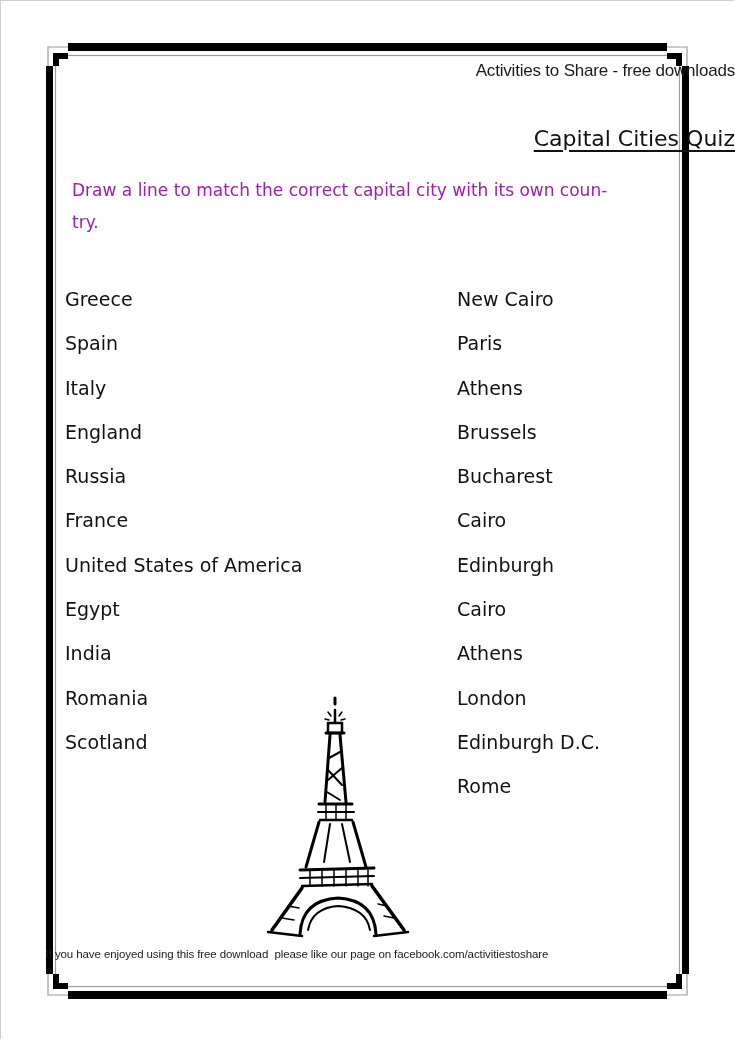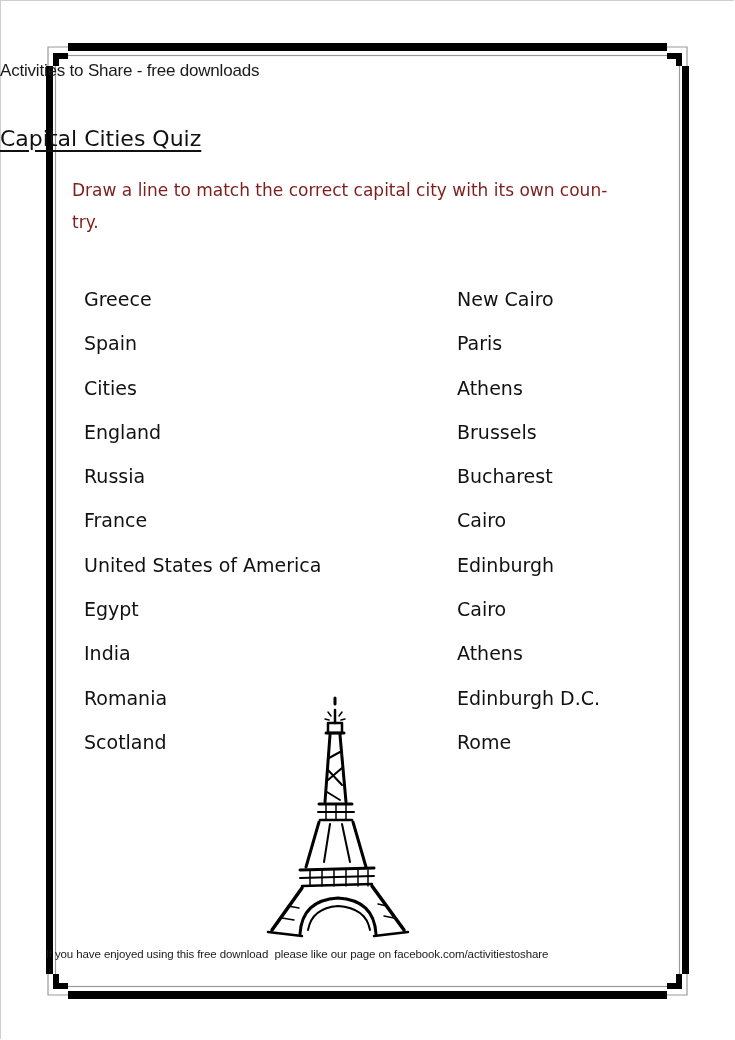--- a/index.html
+++ b/index.html
@@ -26,66 +26,66 @@
     
     .frame-svg {
       position: absolute;
       left: 0; top: 0;
       width: 735px; height: 1040px;
     }
     .header-text {
       position: absolute;
       left: 0; width: 735px;
       top: 61px;
-      text-align: left;
+      text-align: right;
       font-family: "Liberation Sans", sans-serif;
       font-size: 17px;
       letter-spacing: -0.2px;
       color: #1a1a1a;
     }
     .title {
       position: absolute;
       left: 0; width: 735px;
       top: 126px;
-      text-align: left;
+      text-align: right;
       font-family: "DejaVu Sans", sans-serif;
       font-size: 22px;
       color: #111;
     }
     .title span {
       text-decoration: underline;
       text-underline-offset: 4px;
       text-decoration-thickness: 2px;
     }
     .instructions {
       position: absolute;
       left: 72px;
       top: 174px;
       width: 600px;
       font-family: "DejaVu Sans", sans-serif;
       font-size: 17px;
       line-height: 32px;
-      color: #7f1d1d;
+      color: #a21caf;
     }
     .col {
       position: absolute;
       top: 284px;
       margin: 0;
       padding: 0;
       list-style: none;
       font-family: "DejaVu Sans", sans-serif;
       font-size: 19px;
       color: #111;
     }
     .col li {
       height: 44.3px;
       line-height: 30px;
       white-space: nowrap;
     }
-    .col-left { left: 84px; }
+    .col-left { left: 65px; }
     .col-right { left: 457px; }
     .tower {
       position: absolute;
       left: 262px;
       top: 690px;
       width: 170px;
       height: 250px;
     }
     .footer {
       position: absolute;
@@ -141,41 +141,42 @@
 <div class="header-text">Activities to Share - free downloads</div>
 
 <div class="title"><span>Capital Cities Quiz</span></div>
 
 <div class="instructions" style="white-space: pre-line;">Draw a line to match the correct capital city with its own coun-
 try.</div>
 
 <ul class="col col-left">
   <li>Greece</li>
   <li>Spain</li>
-  <li>Cities</li>
+  <li>Italy</li>
   <li>England</li>
   <li>Russia</li>
   <li>France</li>
   <li>United States of America</li>
   <li>Egypt</li>
   <li>India</li>
   <li>Romania</li>
   <li>Scotland</li>
 </ul>
 
 <ul class="col col-right">
   <li>New Cairo</li>
   <li>Paris</li>
   <li>Athens</li>
   <li>Brussels</li>
   <li>Bucharest</li>
   <li>Cairo</li>
   <li>Edinburgh</li>
   <li>Cairo</li>
   <li>Athens</li>
+  <li>London</li>
   <li>Edinburgh D.C.</li>
   <li>Rome</li>
 </ul>
 
 <svg class="tower" viewBox="0 0 170 250" xmlns="http://www.w3.org/2000/svg">
   <g fill="none" stroke="#000" stroke-linecap="round" stroke-linejoin="round">
 
     <line x1="73" y1="8" x2="73" y2="14" stroke-width="3"></line>
     <line x1="73" y1="20" x2="73" y2="33" stroke-width="2.5"></line>
     <line x1="66" y1="22" x2="69" y2="26" stroke-width="1.5"></line>

